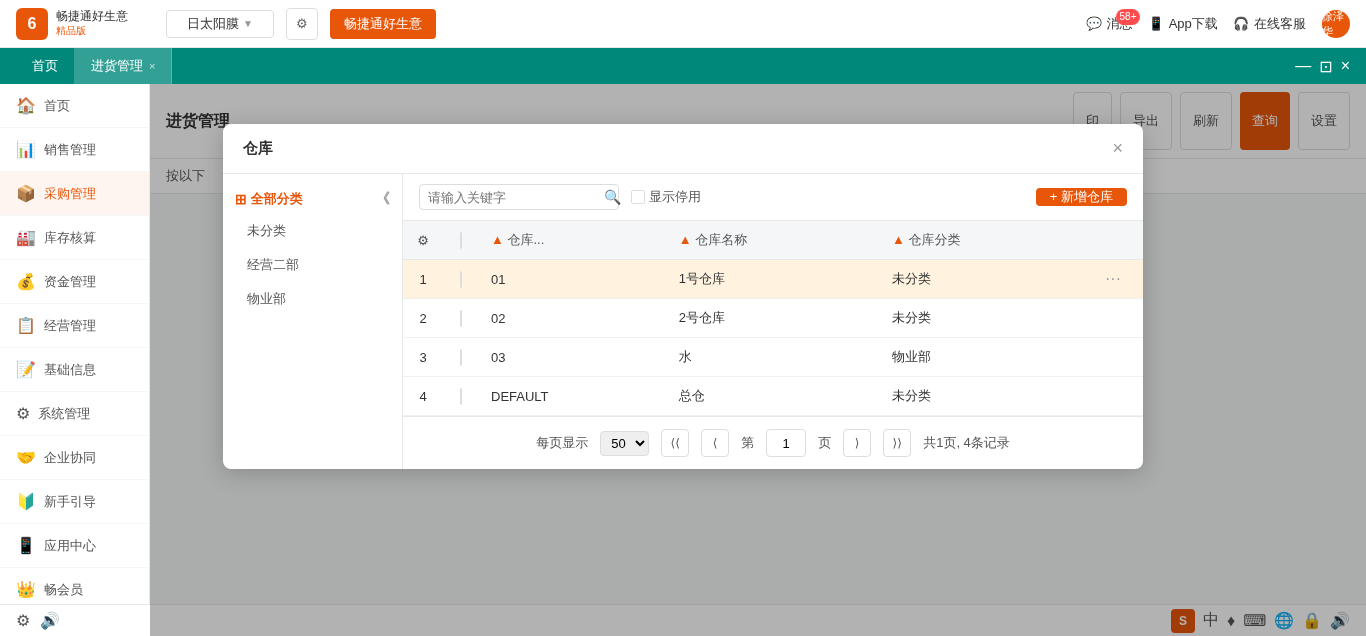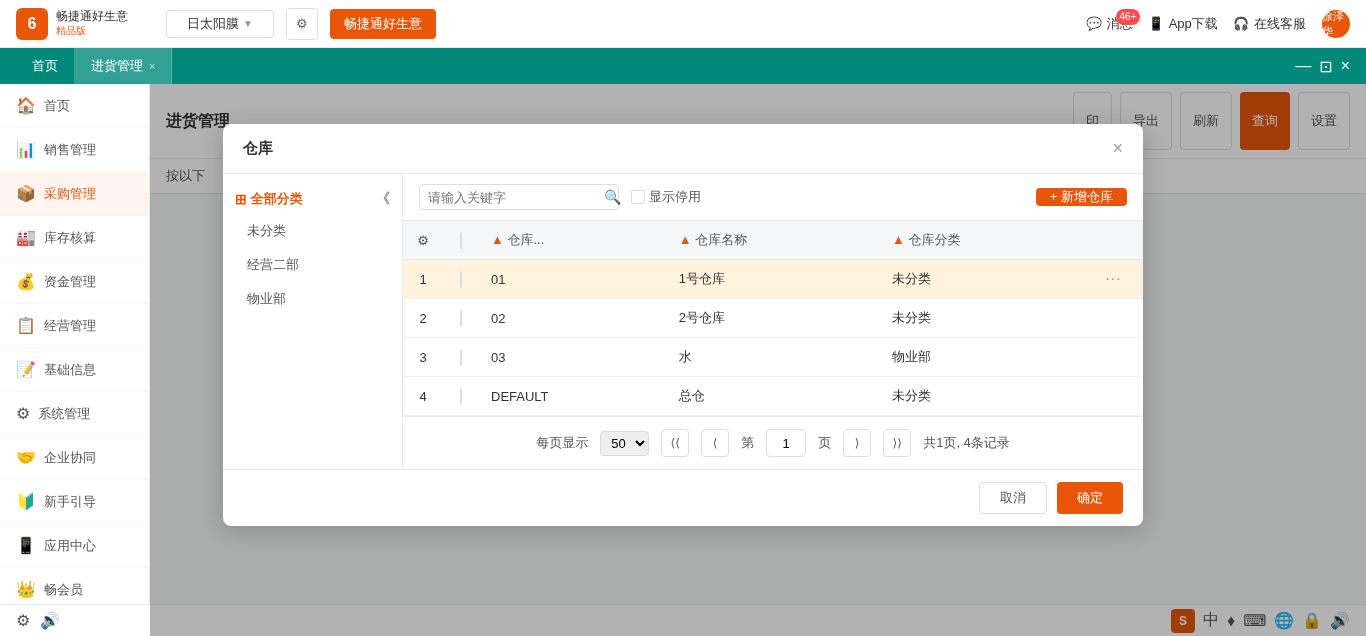--- a/index.html
+++ b/index.html
@@ -334,21 +334,21 @@
     </div>
     <div class="settings-btn">
       <span>⚙</span>
     </div>
     <button class="trial-btn">畅捷通好生意</button>
   </div>
   <div class="header-right">
     <div class="header-right-item">
       <span>💬</span>
       <span>消息</span>
-      <span class="badge">46+</span>
+      <span class="badge">58+</span>
     </div>
     <div class="header-right-item">
       <span>📱</span>
       <span>App下载</span>
     </div>
     <div class="header-right-item">
       <span>🎧</span>
       <span>在线客服</span>
     </div>
     <div class="header-right-item">
@@ -569,24 +569,20 @@
                 <span>⟩</span>
               </div>
               <div class="page-btn">
                 <span>⟩⟩</span>
               </div>
               <span class="page-info">共1页, 4条记录</span>
             </div>
           </div>
         </div>
 
-        <div class="modal-footer">
-          <button class="btn-cancel">取消</button>
-          <button class="btn-confirm">确定</button>
-        </div>
       </div>
     </div>
   </div>
 </div>
 
 <div class="bottom-bar">
   <div class="bottom-icons">
     <span class="bottom-icon">⚙</span>
     <span class="bottom-icon">🔊</span>
   </div>

